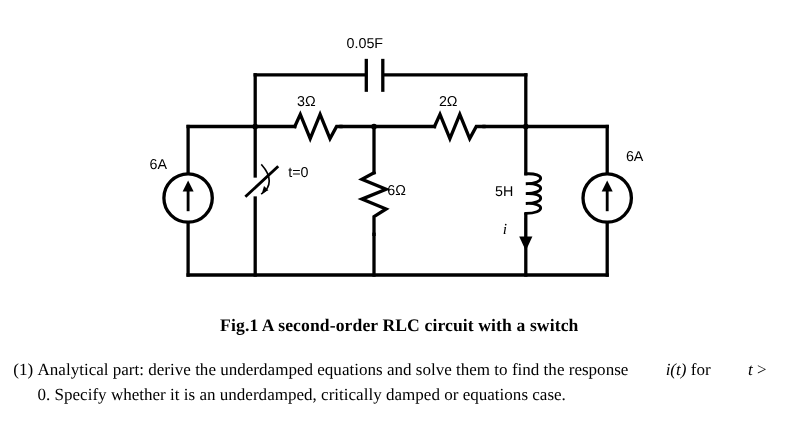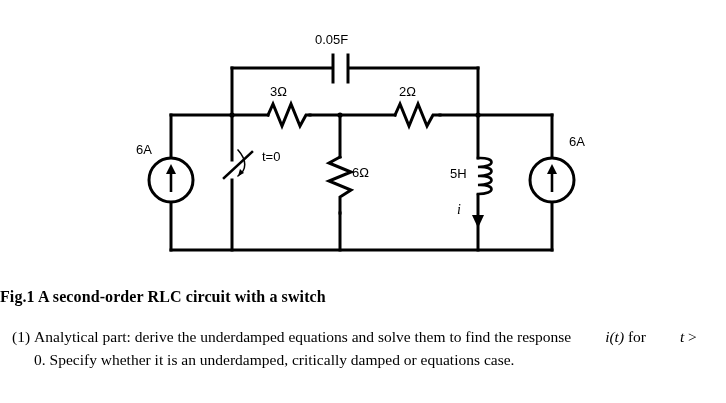--- a/index.html
+++ b/index.html
@@ -52,21 +52,21 @@
     font-family: "Liberation Serif", serif;
     font-style: italic;
     font-size: 14px;
   }
 
   #caption {
     position: absolute;
     left: 0;
     top: 288px;
     width: 726px;
-    text-align: left;
+    text-align: center;
     font-family: "Liberation Serif", serif;
     font-weight: bold;
     font-size: 16px;
     letter-spacing: 0.1px;
   }
 
   #problem {
     position: absolute;
     left: 12px;
     top: 325px;

